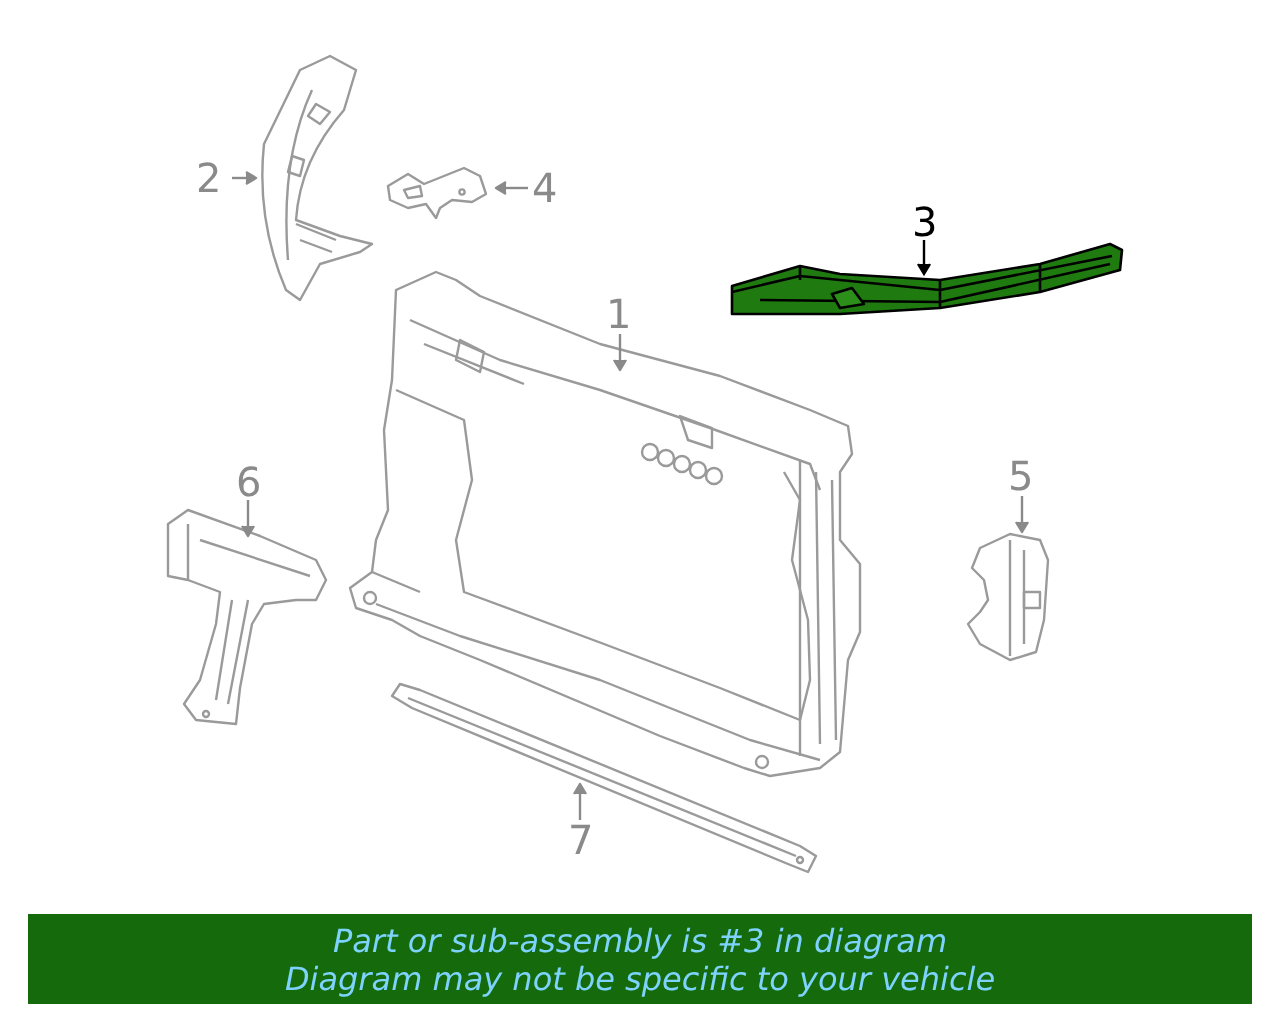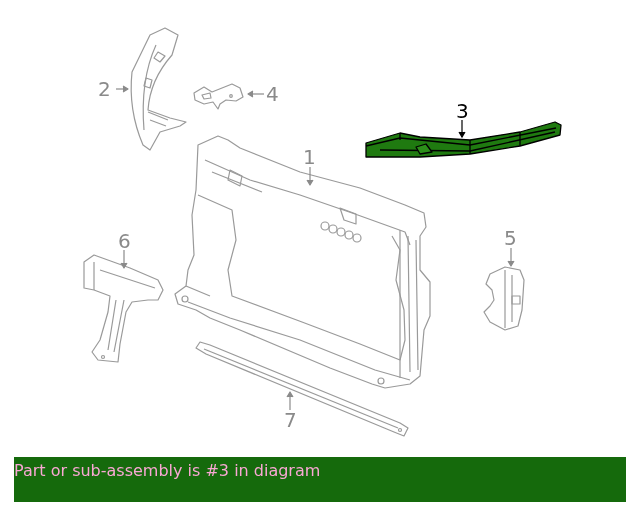--- a/index.html
+++ b/index.html
@@ -1,20 +1,20 @@
 <!DOCTYPE html>
 <html><head>
 <meta charset="utf-8">
 <style>
   html, body { margin: 0; padding: 0; background: #ffffff; }
   body { width: 640px; height: 512px; position: relative; overflow: hidden; font-family: "DejaVu Sans", sans-serif; }
   #diagram { position: absolute; left: 0; top: 0; width: 640px; height: 455px; }
   .callout { position: absolute; font-family: "DejaVu Sans", sans-serif; font-size: 20px; color: #8a8a8a; line-height: 1; }
   .callout.highlight { color: #000000; }
-  #banner { position: absolute; left: 14px; top: 457px; width: 612px; height: 45px; background: #156a0c; color: #f9a8d4; text-align: left; font-size: 16px; line-height: 19px; padding-top: 4px; box-sizing: border-box; }
+  #banner { position: absolute; left: 14px; top: 457px; width: 612px; height: 45px; background: #156a0c; color: #7dd3fc; text-align: center; font-size: 16px; line-height: 19px; padding-top: 4px; box-sizing: border-box; font-style: italic; }
   #banner div { white-space: nowrap; }
 </style>
 </head>
 <body>
 
 <svg id="diagram" viewBox="0 0 640 455" xmlns="http://www.w3.org/2000/svg">
   <g fill="none" stroke="#9a9a9a" stroke-width="1.2" stroke-linejoin="round">
 
     <g>
       <path d="M150,35 L165,28 L178,35 L172,55 Q150,80 148,110 L170,118 L186,122 L180,126 L160,132 L150,150 L143,145 Q128,110 132,72 Z"></path>
@@ -97,13 +97,14 @@
 <div class="callout" style="left:98px;top:79px;">2</div>
 <div class="callout" style="left:266px;top:84px;">4</div>
 <div class="callout highlight" style="left:456px;top:101px;">3</div>
 <div class="callout" style="left:303px;top:147px;">1</div>
 <div class="callout" style="left:118px;top:231px;">6</div>
 <div class="callout" style="left:504px;top:228px;">5</div>
 <div class="callout" style="left:284px;top:410px;">7</div>
 
 <div id="banner">
   <div>Part or sub-assembly is #3 in diagram</div>
+  <div>Diagram may not be specific to your vehicle</div>
 </div>
 
 </body></html>

